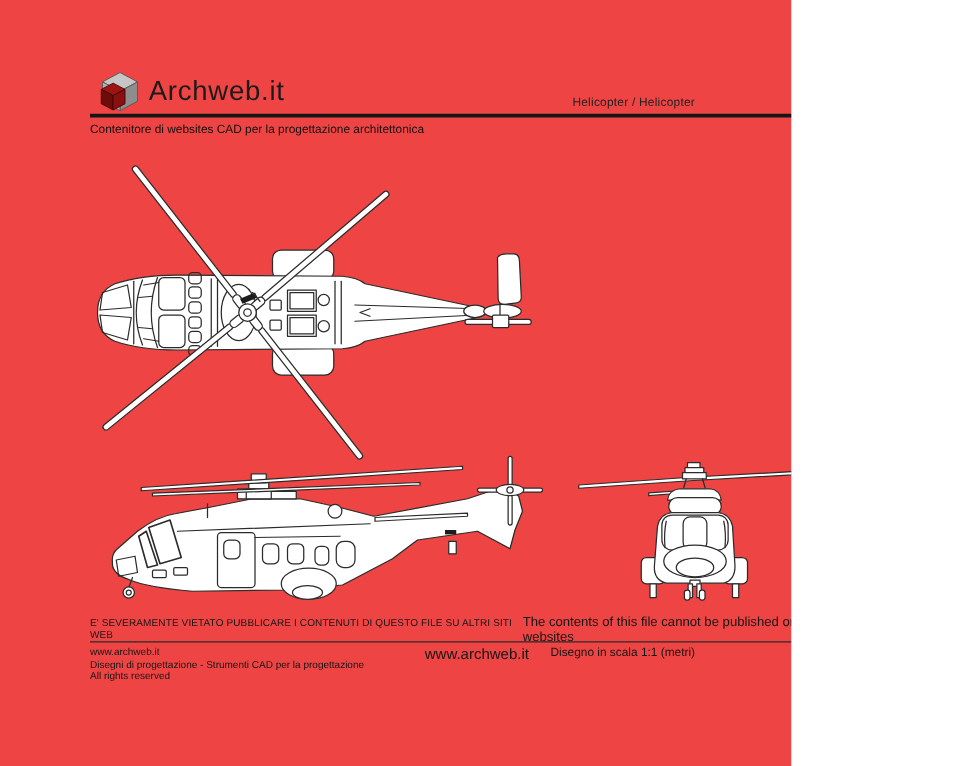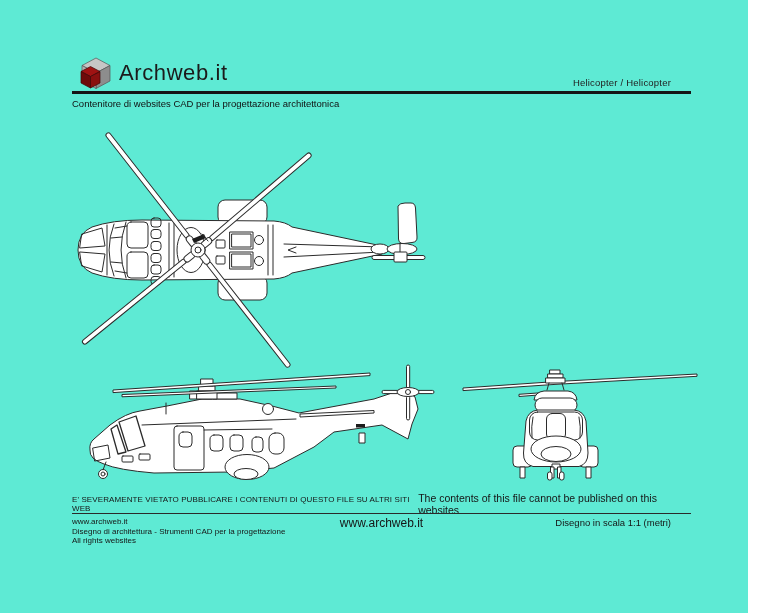--- a/index.html
+++ b/index.html
@@ -1,17 +1,17 @@
 <!DOCTYPE html>
 <html><head>
 <meta charset="utf-8">
 <style>
   html,body{margin:0;padding:0;background:#ffffff;}
   .sheet{
-    position:relative;width:748px;height:613px;background:#5eead4;overflow:hidden;
+    position:relative;width:633px;height:613px;background:#ef4444;overflow:hidden;
     font-family:"Liberation Sans","DejaVu Sans",sans-serif;color:#111;
   }
   .abs{position:absolute;}
   
   .brand{left:119px;top:60px;font-size:22px;font-weight:500;letter-spacing:0.6px;color:#1b1b1b;}
   .subject{right:77px;top:77px;font-size:9.5px;color:#222;letter-spacing:0.2px;}
   .rule-thick{left:72px;top:91px;width:619px;height:2.5px;background:#151515;}
   .tagline{left:72px;top:98px;font-size:9.5px;color:#101010;}
   
   .notice{left:72px;top:492px;width:619px;display:flex;justify-content:space-between;align-items:baseline;}
@@ -231,19 +231,19 @@
   </svg>
 
   <div class="abs notice">
     <span class="it">E' SEVERAMENTE VIETATO PUBBLICARE I CONTENUTI DI QUESTO FILE SU ALTRI SITI WEB</span>
     <span class="en">The contents of this file cannot be published on this websites</span>
   </div>
   <div class="abs rule-thin"></div>
 
   <div class="abs f-left">
     <div>www.archweb.it</div>
-    <div>Disegno di architettura - Strumenti CAD  per la progettazione</div>
-    <div>All rights websites</div>
+    <div>Disegni di progettazione - Strumenti CAD  per la progettazione</div>
+    <div>All rights reserved</div>
   </div>
   <div class="abs f-center">www.archweb.it</div>
   <div class="abs f-right">Disegno in scala 1:1 (metri)</div>
 
 </div>
 
 </body></html>

